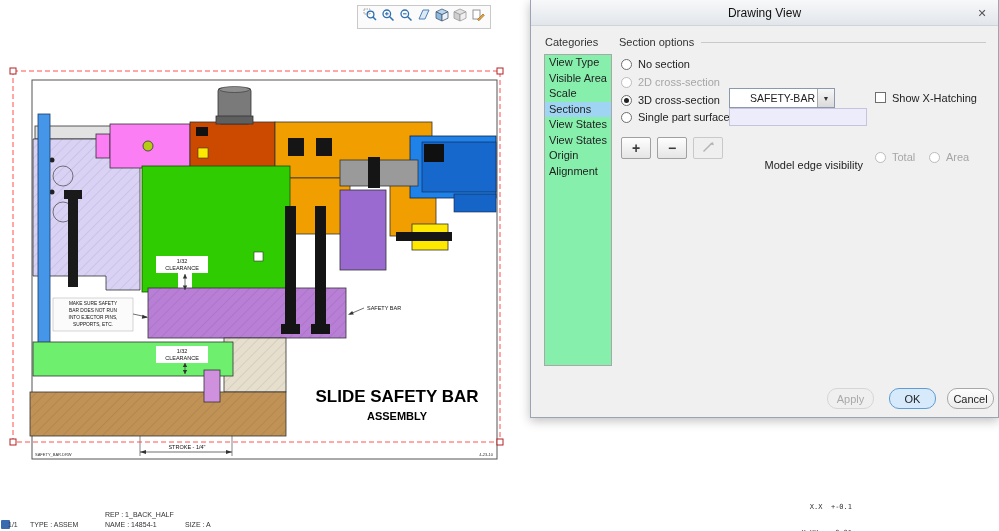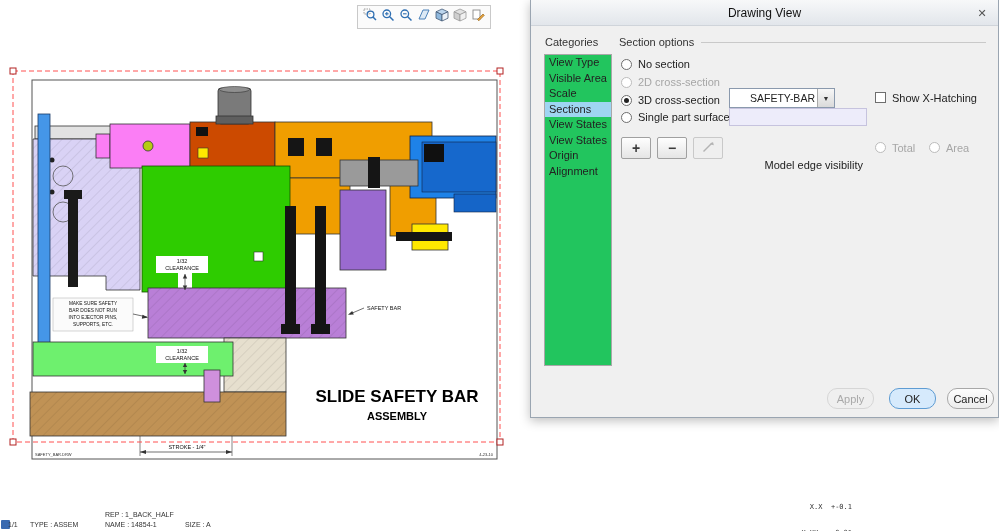--- a/index.html
+++ b/index.html
@@ -29,21 +29,21 @@
   .dialog-titlebar{position:relative;height:26px;background:linear-gradient(#f7f8f9,#e2e6eb);
                    border-bottom:1px solid #cfd4da;display:flex;align-items:center;justify-content:center;font-size:12px;color:#111}
   .dialog-close{position:absolute;right:8px;top:5px;width:16px;height:16px;display:flex;align-items:center;justify-content:center;
                 color:#555;font-size:11px;cursor:pointer}
 
   .grp-label{position:absolute;font-size:11px;color:#333}
   .lbl-categories{left:14px;top:36px}
   .lbl-sectionopts{left:88px;top:36px}
   .grp-divider{position:absolute;left:170px;top:42px;width:285px;height:1px;background:#c9c9c9}
 
-  .cat-list{position:absolute;left:13px;top:54px;width:68px;height:312px;background:#22c55e;border:1px solid #a8a8a8;
+  .cat-list{position:absolute;left:13px;top:54px;width:68px;height:312px;background:#86efac;border:1px solid #a8a8a8;
             font-size:11px;overflow:hidden}
   .cat-item{height:15.5px;line-height:15.5px;padding:0 4px;white-space:nowrap;cursor:pointer}
   .cat-item.selected{background:#9fd5f2}
 
   .opt-row{position:absolute;left:90px;display:flex;align-items:center;height:14px;white-space:nowrap;cursor:pointer}
   .row-no{top:57px}.row-2d{top:75px}.row-3d{top:93px}.row-single{top:110px}
   .radio{display:inline-block;width:11px;height:11px;border:1px solid #6e6e6e;border-radius:50%;background:#fff;
          margin-right:6px;position:relative;flex:0 0 auto}
   .radio.checked::after{content:"";position:absolute;left:2px;top:2px;width:5px;height:5px;border-radius:50%;background:#222}
   .radio.disabled{border-color:#bcbcbc}
@@ -59,21 +59,21 @@
 
   .surface-input{position:absolute;left:198px;top:108px;width:138px;height:18px;background:#edecfa;border:1px solid #c6c3de}
 
   .icon-btn{position:absolute;top:137px;width:30px;height:22px;background:linear-gradient(#fefefe,#e5e5e5);
             border:1px solid #a0a0a0;border-radius:2px;display:flex;align-items:center;justify-content:center;
             font-size:14px;font-weight:bold;color:#3a3a3a;cursor:pointer}
   .btn-add{left:90px}.btn-remove{left:126px}
   .btn-exclude{left:162px;background:#efefef;border-color:#c9c9c9;cursor:default}
 
   .mev-label{position:absolute;left:200px;top:159px;width:132px;text-align:right;white-space:nowrap}
-  .mev-radio{position:absolute;top:142px;display:flex;white-space:nowrap}
+  .mev-radio{position:absolute;top:151px;display:flex;align-items:center;white-space:nowrap}
   .mev-total{left:344px}.mev-area{left:398px}
 
   .stable{position:absolute;left:90px;top:170px;width:366px;height:131px;border:1px solid #b5b5b5;background:#fff;display:flex;flex-direction:column}
   .stable-header{display:flex;height:16px;background:#f3f3f3;border-bottom:1px solid #d0d0d0;color:#8d8d8d;flex:0 0 auto}
   .th{display:flex;align-items:center;justify-content:center;border-right:1px solid #d8d8d8;font-size:11px;overflow:hidden;white-space:nowrap}
   .th-name{width:92px}.th-area{width:96px}.th-ref{flex:1;border-right:none}
   .stable-body{flex:1;background:#fff}
   .hscroll{display:flex;height:15px;border-top:1px solid #d0d0d0;background:#f0f0f0;flex:0 0 auto}
   .scroll-arrow{width:14px;display:flex;align-items:center;justify-content:center;font-size:6px;color:#707070;
                 border-right:1px solid #dcdcdc;cursor:pointer}

